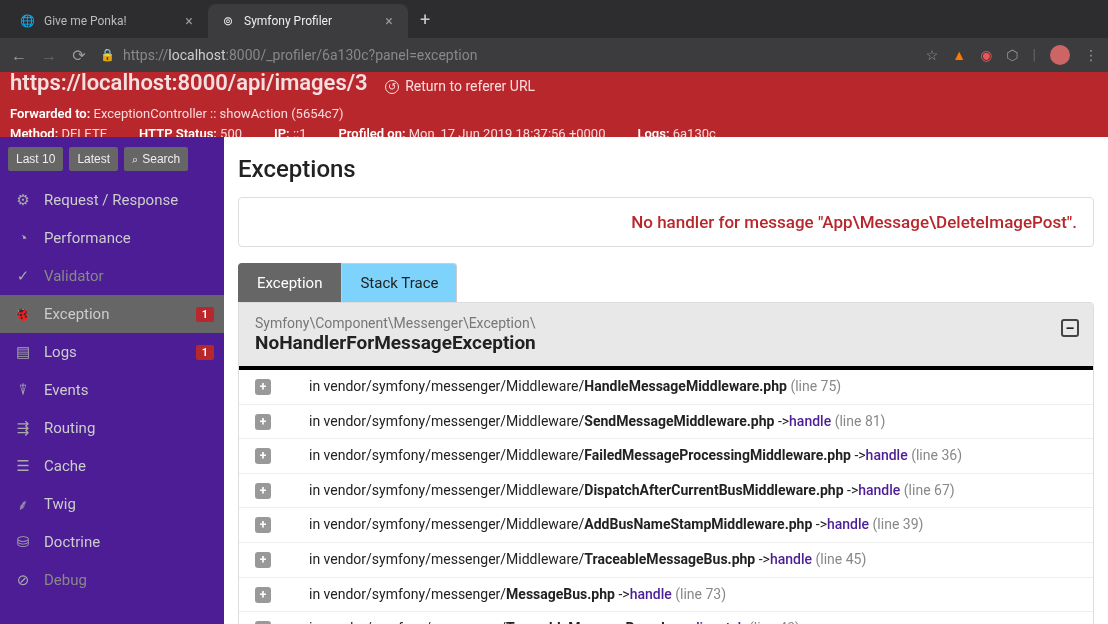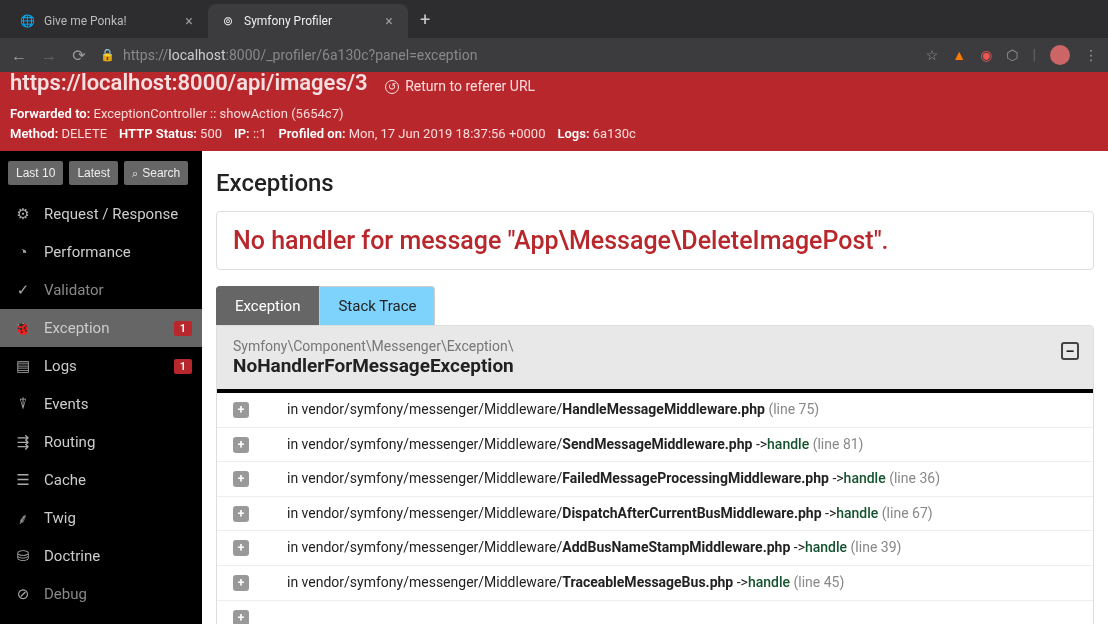--- a/index.html
+++ b/index.html
@@ -22,57 +22,57 @@
 .addr-bar .url .dim { color: #888; }
 .addr-bar .right-icons { display:flex; gap: 14px; align-items:center;}
 .addr-bar .right-icons span { color: #999; font-size: 14px; }
 
 
 .red-header { background: #b8272c; color: #fff; padding: 0 10px 10px; line-height: 1.4; position: relative; }
 .red-header .bigurl { font-size: 22px; font-weight: 600; color: #fff; opacity: .85; padding-top: 0; margin-top: -4px; display:inline-block; }
 .red-header .return { display:inline-flex; align-items:center; gap:6px; color:#fdd; font-size:14px; margin-left: 14px; }
 .red-header .meta { font-size: 13px; margin-top: 6px; color: #f8dada; }
 .red-header .meta b { color: #fff; font-weight: 600; }
-.red-header .meta .row { display:flex; gap: 12px; flex-wrap: wrap; margin-top: 2px;}
+.red-header .meta .row { display:flex; gap: 32px; flex-wrap: wrap; margin-top: 2px;}
 
 
 .main { display: flex; height: calc(624px - 38px - 34px - 65px); }
-.sidebar { width: 202px; background: #000000; color: #ccc; display: flex; flex-direction: column; }
+.sidebar { width: 224px; background: #4c1d95; color: #ccc; display: flex; flex-direction: column; }
 .sidebar .toolbar { display: flex; gap: 6px; padding: 10px 8px; }
 .sidebar .toolbar button { background: #666; color: #eee; border: none; padding: 5px 8px; font-size: 12px; border-radius: 2px; cursor:pointer; display:flex; align-items:center; gap:4px;}
 .sidebar .menu { list-style: none; }
 .sidebar .menu li { display: flex; align-items: center; gap: 12px; padding: 10px 14px; font-size: 15px; position: relative; cursor:pointer;}
 .sidebar .menu li .icon { width: 18px; height: 18px; display:flex; align-items:center; justify-content:center; color:#aaa;}
 .sidebar .menu li.disabled { color: #888; }
 .sidebar .menu li.active { background: #666; }
 .sidebar .menu li .badge { position: absolute; right: 10px; background: #b8272c; color: #fff; font-size: 11px; padding: 1px 6px; border-radius: 2px; font-weight:600;}
 
 .content { flex: 1; background: #fff; color: #222; overflow-y: auto; padding: 18px 0 0 0; }
 .content-inner { padding: 0 14px; }
 .content h1.pagetitle { font-size: 24px; font-weight: 500; margin-bottom: 14px; }
 .err-box { border: 1px solid #ddd; border-radius: 4px; padding: 14px 16px; margin-bottom: 16px; }
-.err-box .msg { color: #b8272c; font-size: 25px; font-weight: 500; }
+.err-box .msg { color: #b8272c; font-size: 17px; font-weight: 500; text-align: right; }
 
 .tabs { display: flex; margin-bottom: 0; }
 .tabs .tabbtn { padding: 10px 18px; font-size: 15px; border: 1px solid #ccc; border-bottom: none; background: #7dd3fc; cursor:pointer;}
 .tabs .tabbtn.active { background: #666; color: #fff; border-color: #666; }
 .tabs .tabbtn:first-child { border-radius: 4px 0 0 0; }
 .tabs .tabbtn:last-child { border-radius: 0 4px 0 0; }
 
 .exc-panel { border: 1px solid #ddd; border-radius: 0 4px 4px 4px; }
 .exc-head { background: #e8e8e8; padding: 12px 16px; position: relative; border-bottom: 4px solid #000000;}
 .exc-head .ns { color: #777; font-size: 14px; }
 .exc-head .cls { font-size: 19px; font-weight: 700; color: #222; }
 .exc-head .collapse { position: absolute; right: 14px; top: 16px; width: 18px; height: 18px; border: 2px solid #444; border-radius: 3px; display:flex; align-items:center; justify-content:center; font-size:14px; font-weight:700;}
 
 .trace-row { display: flex; align-items: flex-start; gap: 10px; padding: 7px 16px; font-size: 14px; border-bottom: 1px solid #eee; }
 .trace-row .expand { width: 16px; height: 16px; background: #999; color: #fff; border-radius: 3px; display:flex; align-items:center; justify-content:center; font-size:12px; font-weight:700; margin-top:2px; flex-shrink:0; cursor:pointer;}
 .trace-row .text { flex: 1; line-height: 1.4; margin-left: 28px;}
 .trace-row .text b { font-weight: 700; }
-.trace-row .text .fn { color: #14532d; font-weight: 500; }
+.trace-row .text .fn { color: #4c1d95; font-weight: 500; }
 .trace-row .text .line { color: #888; }
 </style>
 </head>
 <body>
 
 <div class="browser-tabs">
   <div class="tab">
     <span class="favicon">🌐</span>
     <span class="title">Give me Ponka!</span>
     <span class="close">×</span>
@@ -99,21 +99,21 @@
     <span>☆</span>
     <span style="color:#ff7b00">▲</span>
     <span style="color:#e55">◉</span>
     <span>⬡</span>
     <span style="color:#666">|</span>
     <span style="width:20px;height:20px;border-radius:50%;background:#c66;display:inline-block"></span>
     <span>⋮</span>
   </div>
 </div>
 
-<div class="red-header" style="height:79px;overflow:hidden;">
+<div class="red-header" style="height:65px;overflow:hidden;">
   <div>
     <span class="bigurl">https://localhost:8000/api/images/3</span>
     <span class="return">
       <span style="display:inline-block;width:14px;height:14px;border:1.5px solid #fdd;border-radius:50%;font-size:10px;text-align:center;line-height:12px;">↺</span>
       <span>Return to referer URL</span>
     </span>
   </div>
   <div class="meta">
     <div><b>Forwarded to:</b> <span>ExceptionController :: showAction (5654c7)</span></div>
     <div class="row">
@@ -228,20 +228,21 @@
             <div class="trace-row">
               <span class="expand">+</span>
               <span class="text"><span>in </span><span>vendor/symfony/messenger/Middleware/</span><b>AddBusNameStampMiddleware.php</b><span> -&gt;</span><span class="fn">handle</span> <span class="line">(line 39)</span></span>
             </div>
             <div class="trace-row">
               <span class="expand">+</span>
               <span class="text"><span>in </span><span>vendor/symfony/messenger/Middleware/</span><b>TraceableMessageBus.php</b><span> -&gt;</span><span class="fn">handle</span> <span class="line">(line 45)</span></span>
             </div>
             <div class="trace-row">
               <span class="expand">+</span>
+              <span class="text"><span>in </span><span>vendor/symfony/messenger/</span><b>MessageBus.php</b><span> -&gt;</span><span class="fn">handle</span> <span class="line">(line 73)</span></span>
             </div>
             <div class="trace-row">
               <span class="expand">+</span>
               <span class="text"><span>in </span><span>vendor/symfony/messenger/</span><b>TraceableMessageBus.php</b><span> -&gt;</span><span class="fn">dispatch</span> <span class="line">(line 43)</span></span>
             </div>
           </div>
 
       </div>
     </div>
   </section>

